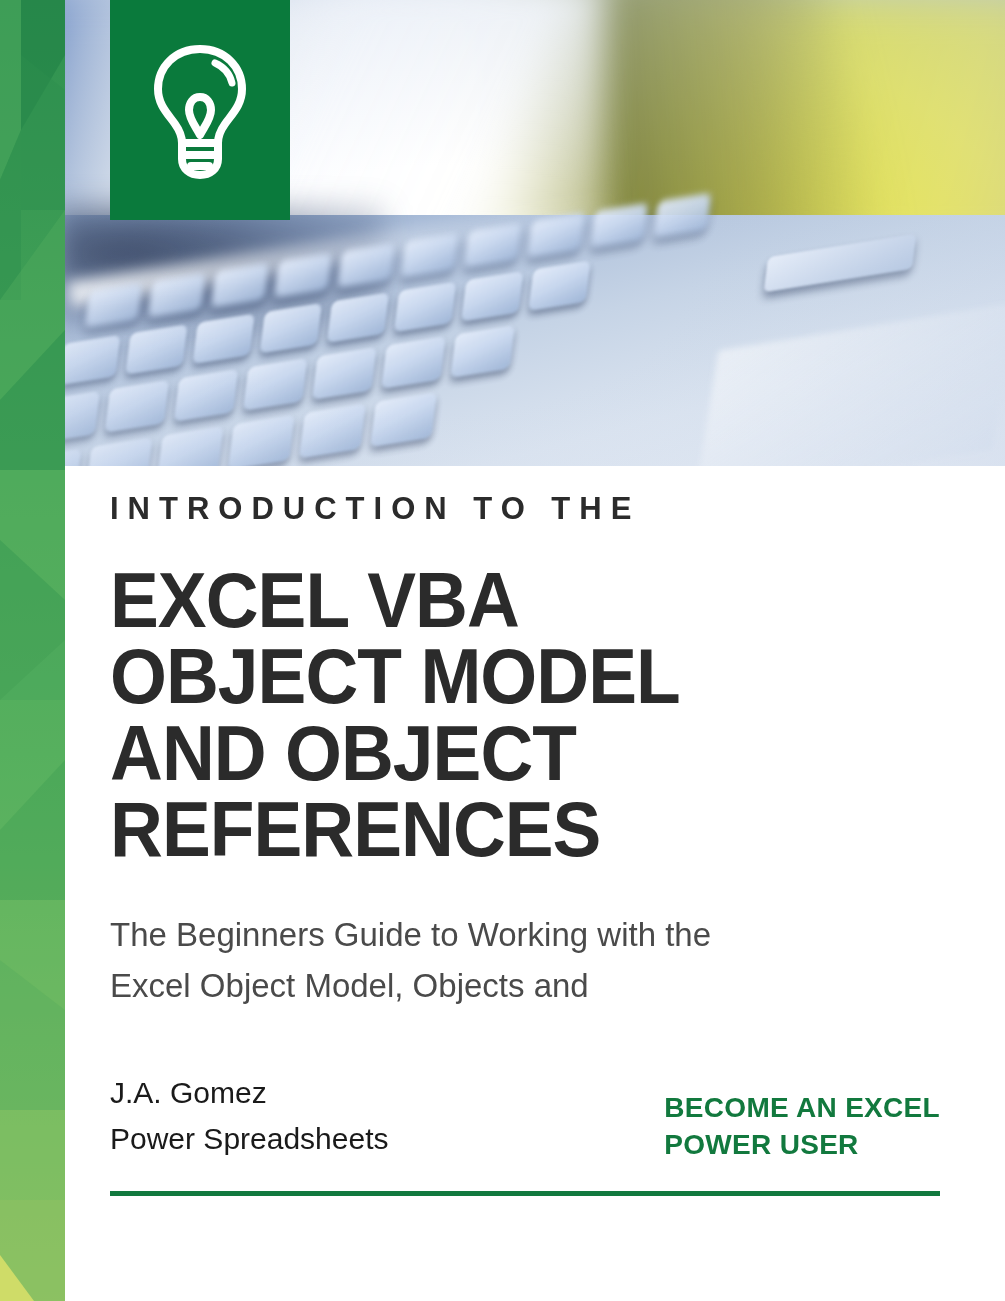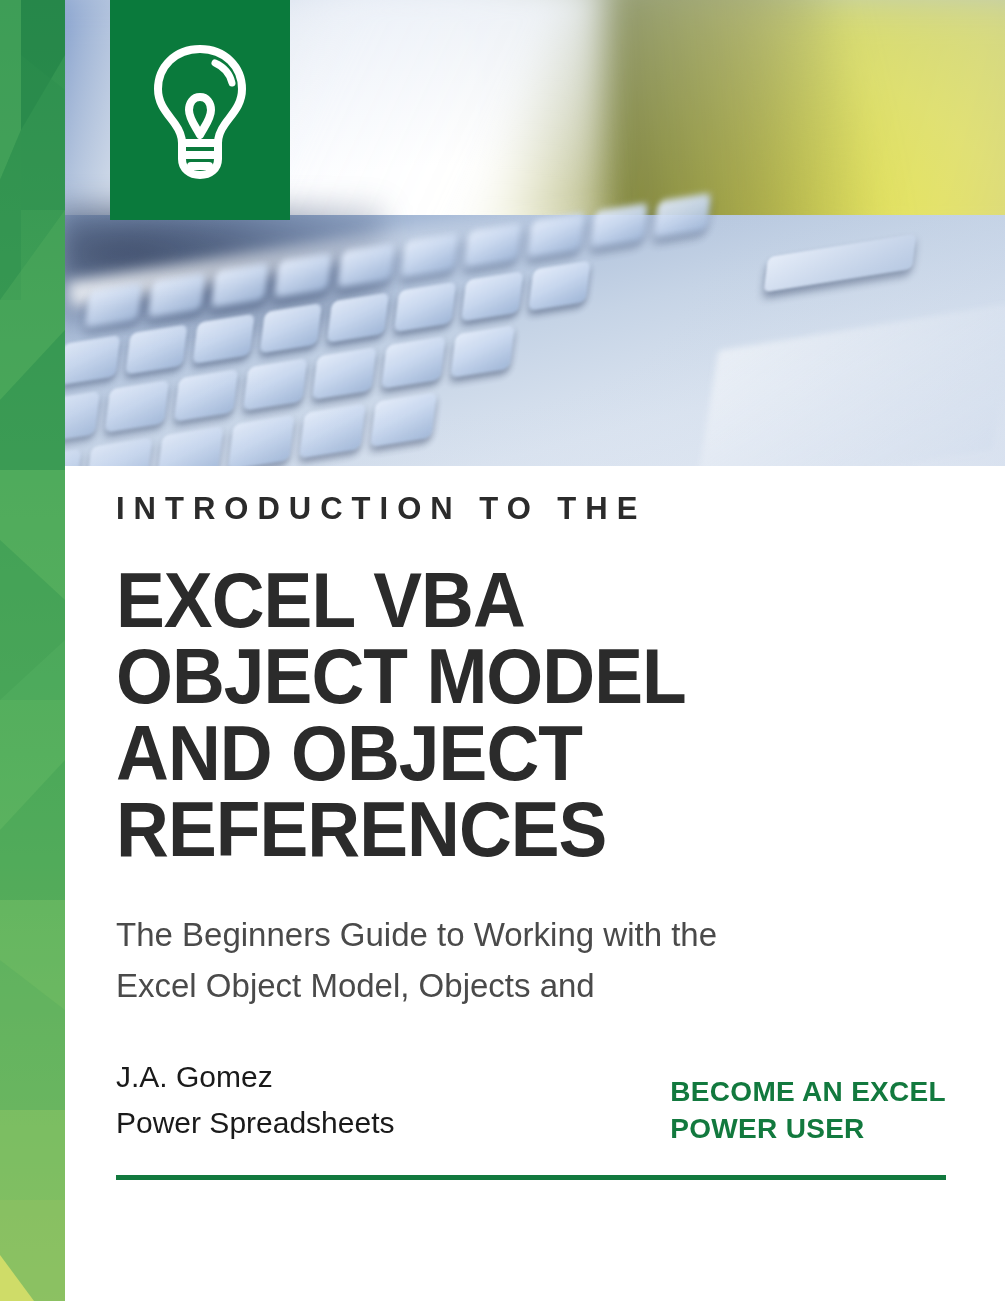--- a/index.html
+++ b/index.html
@@ -133,21 +133,21 @@
     background: #0a7a3c;
     display: flex;
     align-items: center;
     justify-content: center;
   }
   .logo-badge svg { display: block; }
 
   
   .content {
     position: absolute;
-    left: 116px;
+    left: 110px;
     top: 466px;
     width: 830px;
   }
 
   .eyebrow {
     margin-top: 26px;
     font-size: 31px;
     font-weight: 700;
     letter-spacing: 9px;
     color: #2b2b2b;
@@ -171,21 +171,21 @@
     margin-top: 42px;
     color: #4a4a4a;
     font-size: 33px;
     font-weight: 400;
     line-height: 1.56;
     max-width: 700px;
   }
   .subtitle-line { display: block; }
 
   .byline-row {
-    margin-top: 42px;
+    margin-top: 58px;
     display: flex;
     align-items: flex-end;
     justify-content: space-between;
   }
   .author-block {
     color: #1a1a1a;
     font-size: 30px;
     font-weight: 400;
     line-height: 1.55;
   }

